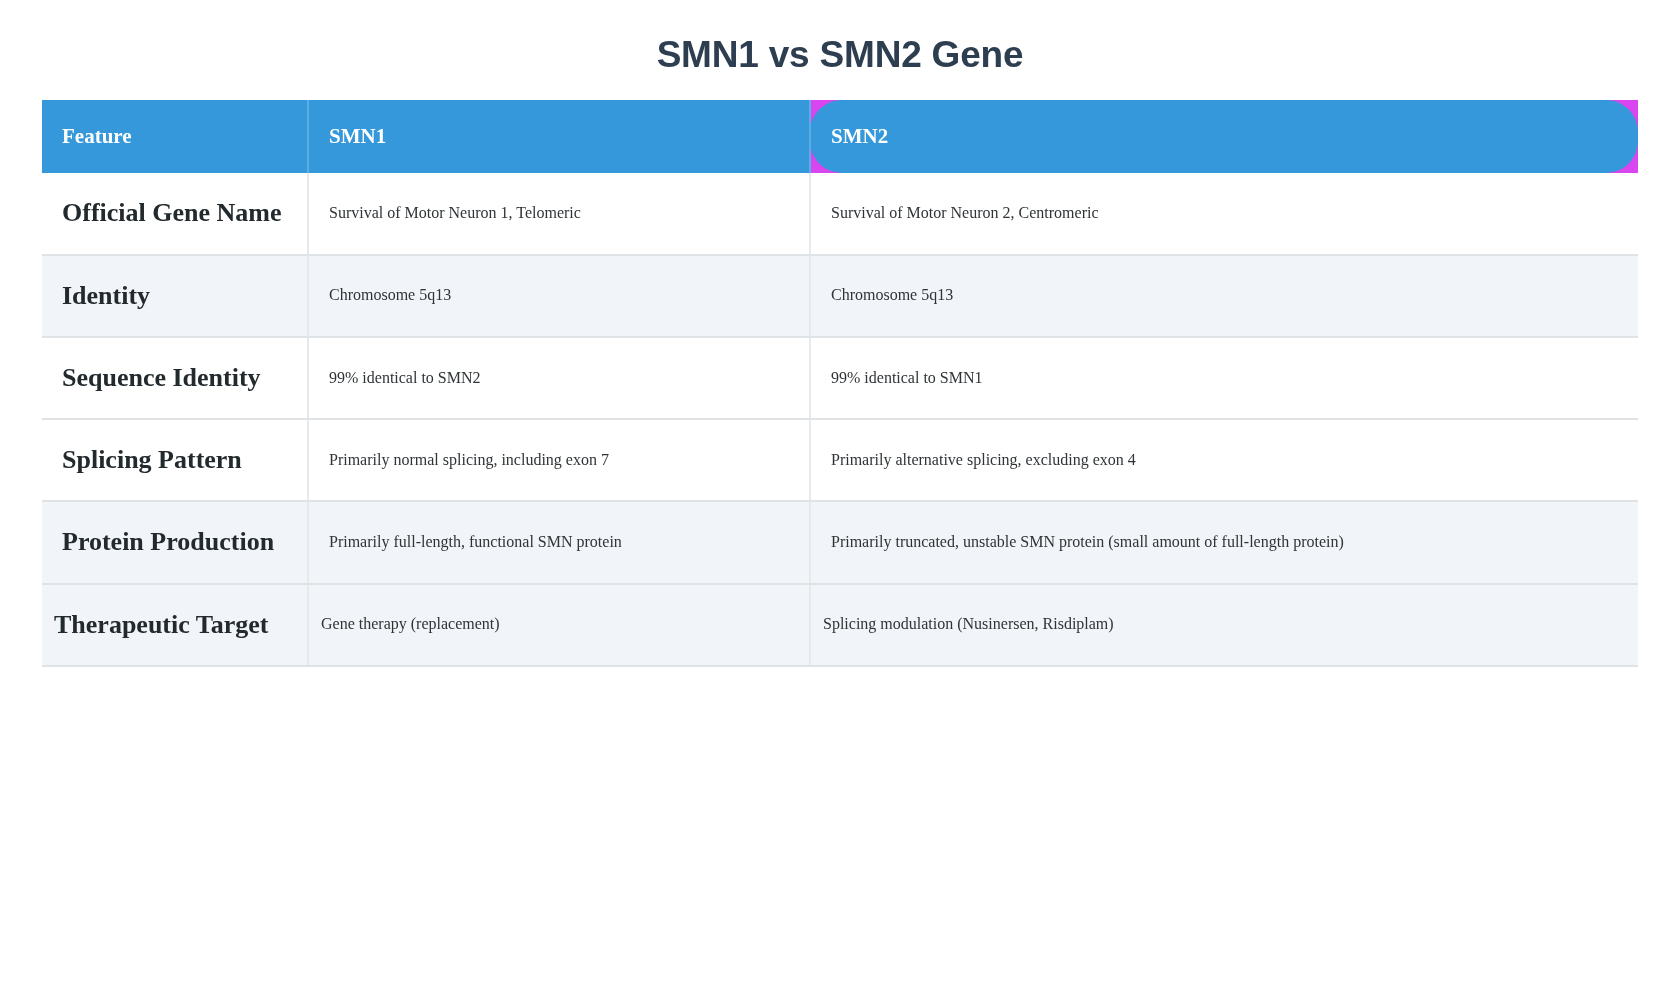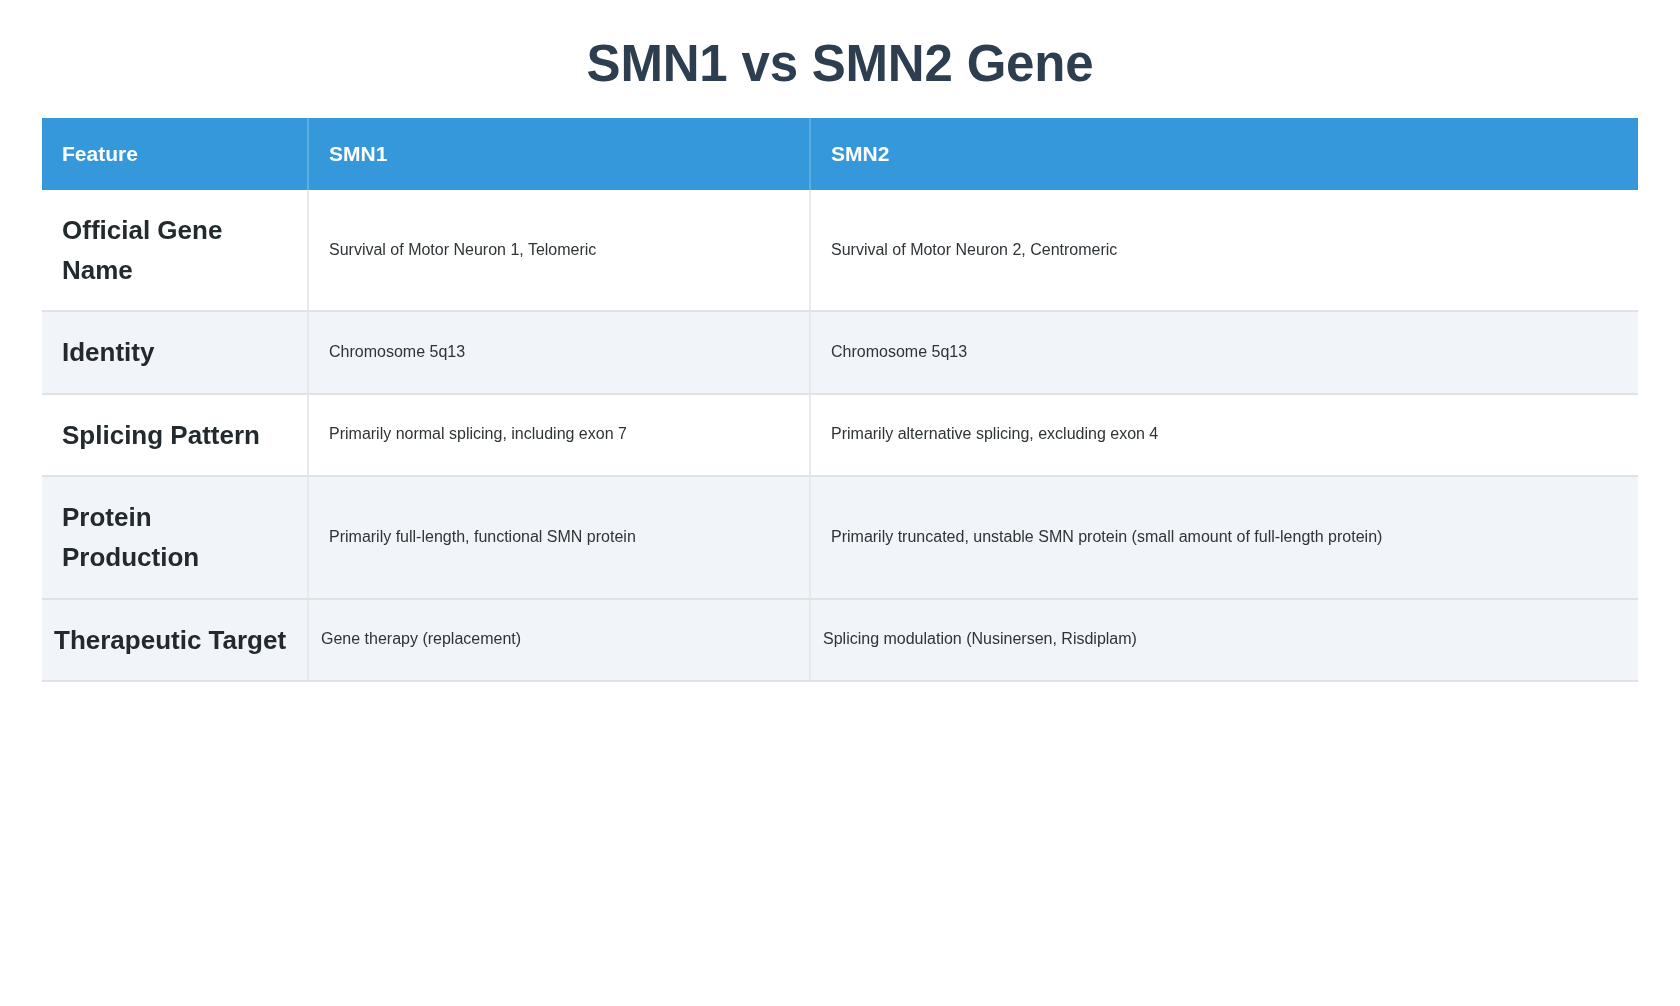--- a/index.html
+++ b/index.html
@@ -18,59 +18,60 @@
   .page {
     width: 1680px;
     height: 1006px;
     box-sizing: border-box;
     background: #ffffff;
     position: relative;
   }
 
   .page-title {
     text-align: center;
-    font-size: 51px;
+    font-size: 37px;
     font-weight: bold;
     color: #2c3e50;
     letter-spacing: -0.2px;
     margin: 0;
     padding-top: 32px;
     padding-bottom: 0;
     line-height: 1.25;
   }
 
   .table-wrap {
     margin: 22px 42px 0 42px;
     width: 1596px;
   }
 
   table.cmp {
     border-collapse: collapse;
     width: 1596px;
     table-layout: fixed;
     background: #d946ef;
+    font-family: Liberation Serif, serif;
   }
 
   table.cmp col.c-feature { width: 266px; }
   table.cmp col.c-smn1    { width: 502px; }
   table.cmp col.c-smn2    { width: 828px; }
 
   table.cmp thead th {
     background: #3498db;
     color: #ffffff;
     font-size: 21px;
     font-weight: bold;
     text-align: left;
     padding: 24px 20px;
     height: 29px;
     border-right: 2px solid #5aaee4;
     vertical-align: middle;
     box-sizing: border-box;
   }
-  table.cmp thead th:last-child { border-right: none; }
+  table.cmp thead th:last-child { border-right: none; border-radius: 32px; }
 
   table.cmp tbody td {
     font-size: 16px;
     color: #2f3437;
     padding: 20px 20px;
     vertical-align: middle;
     border-bottom: 2px solid #dfe3e6;
     border-right: 2px solid #e7eaed;
     line-height: 1.55;
     box-sizing: border-box;
@@ -122,20 +123,25 @@
           <td>Survival of Motor Neuron 1, Telomeric</td>
           <td>Survival of Motor Neuron 2, Centromeric</td>
         </tr>
 
         <tr class="alt">
           <td class="feature-cell">Identity</td>
           <td>Chromosome 5q13</td>
           <td>Chromosome 5q13</td>
         </tr>
 
+        <tr class="plain">
+          <td class="feature-cell">Sequence Identity</td>
+          <td>99% identical to SMN2</td>
+          <td>99% identical to SMN1</td>
+        </tr>
 
 
         <tr class="plain">
           <td class="feature-cell">Splicing Pattern</td>
           <td>Primarily normal splicing, including exon 7</td>
           <td>Primarily alternative splicing, excluding exon 4</td>
         </tr>
 
         <tr class="alt">
           <td class="feature-cell">Protein Production</td>

